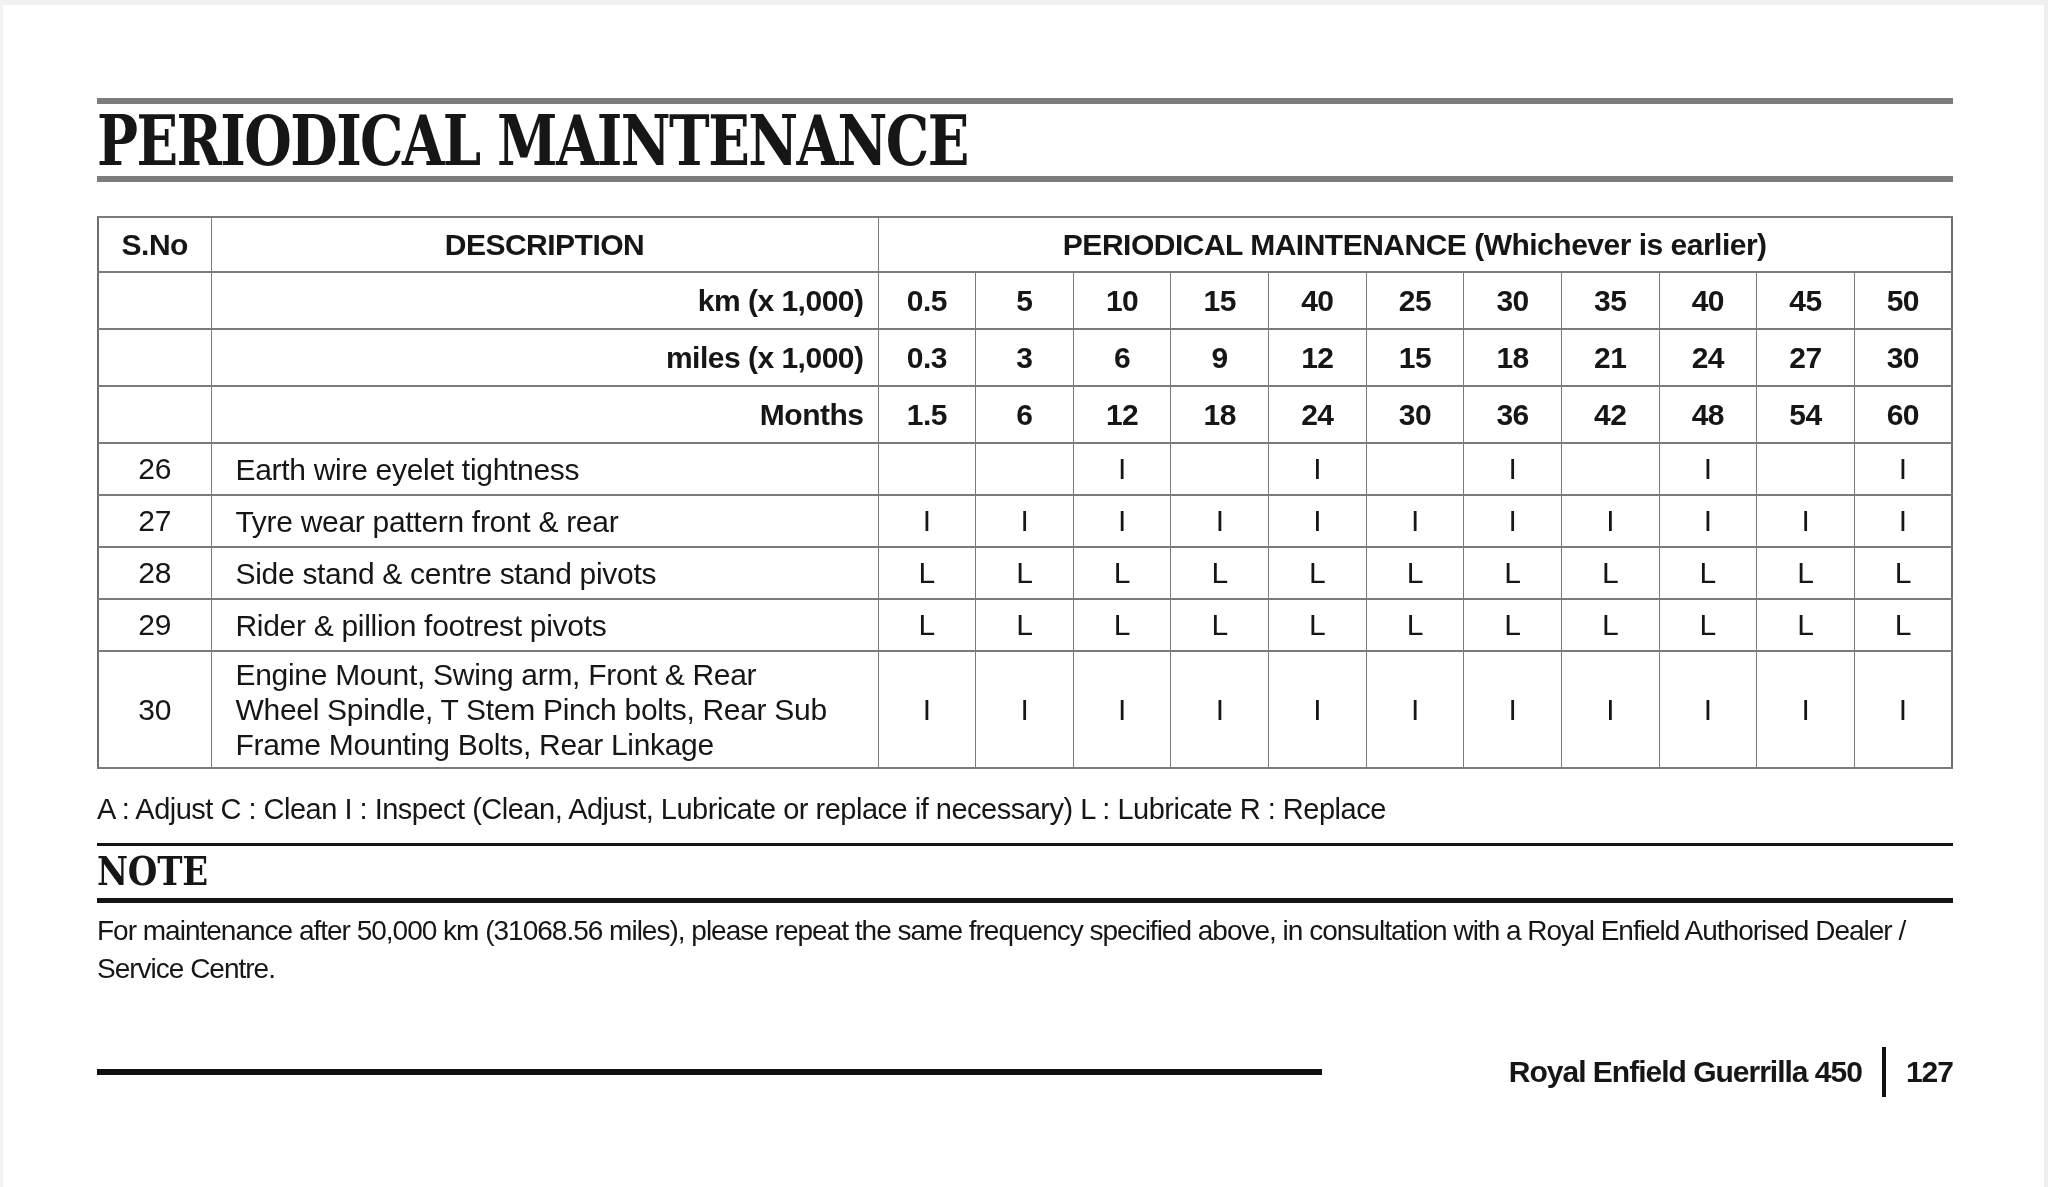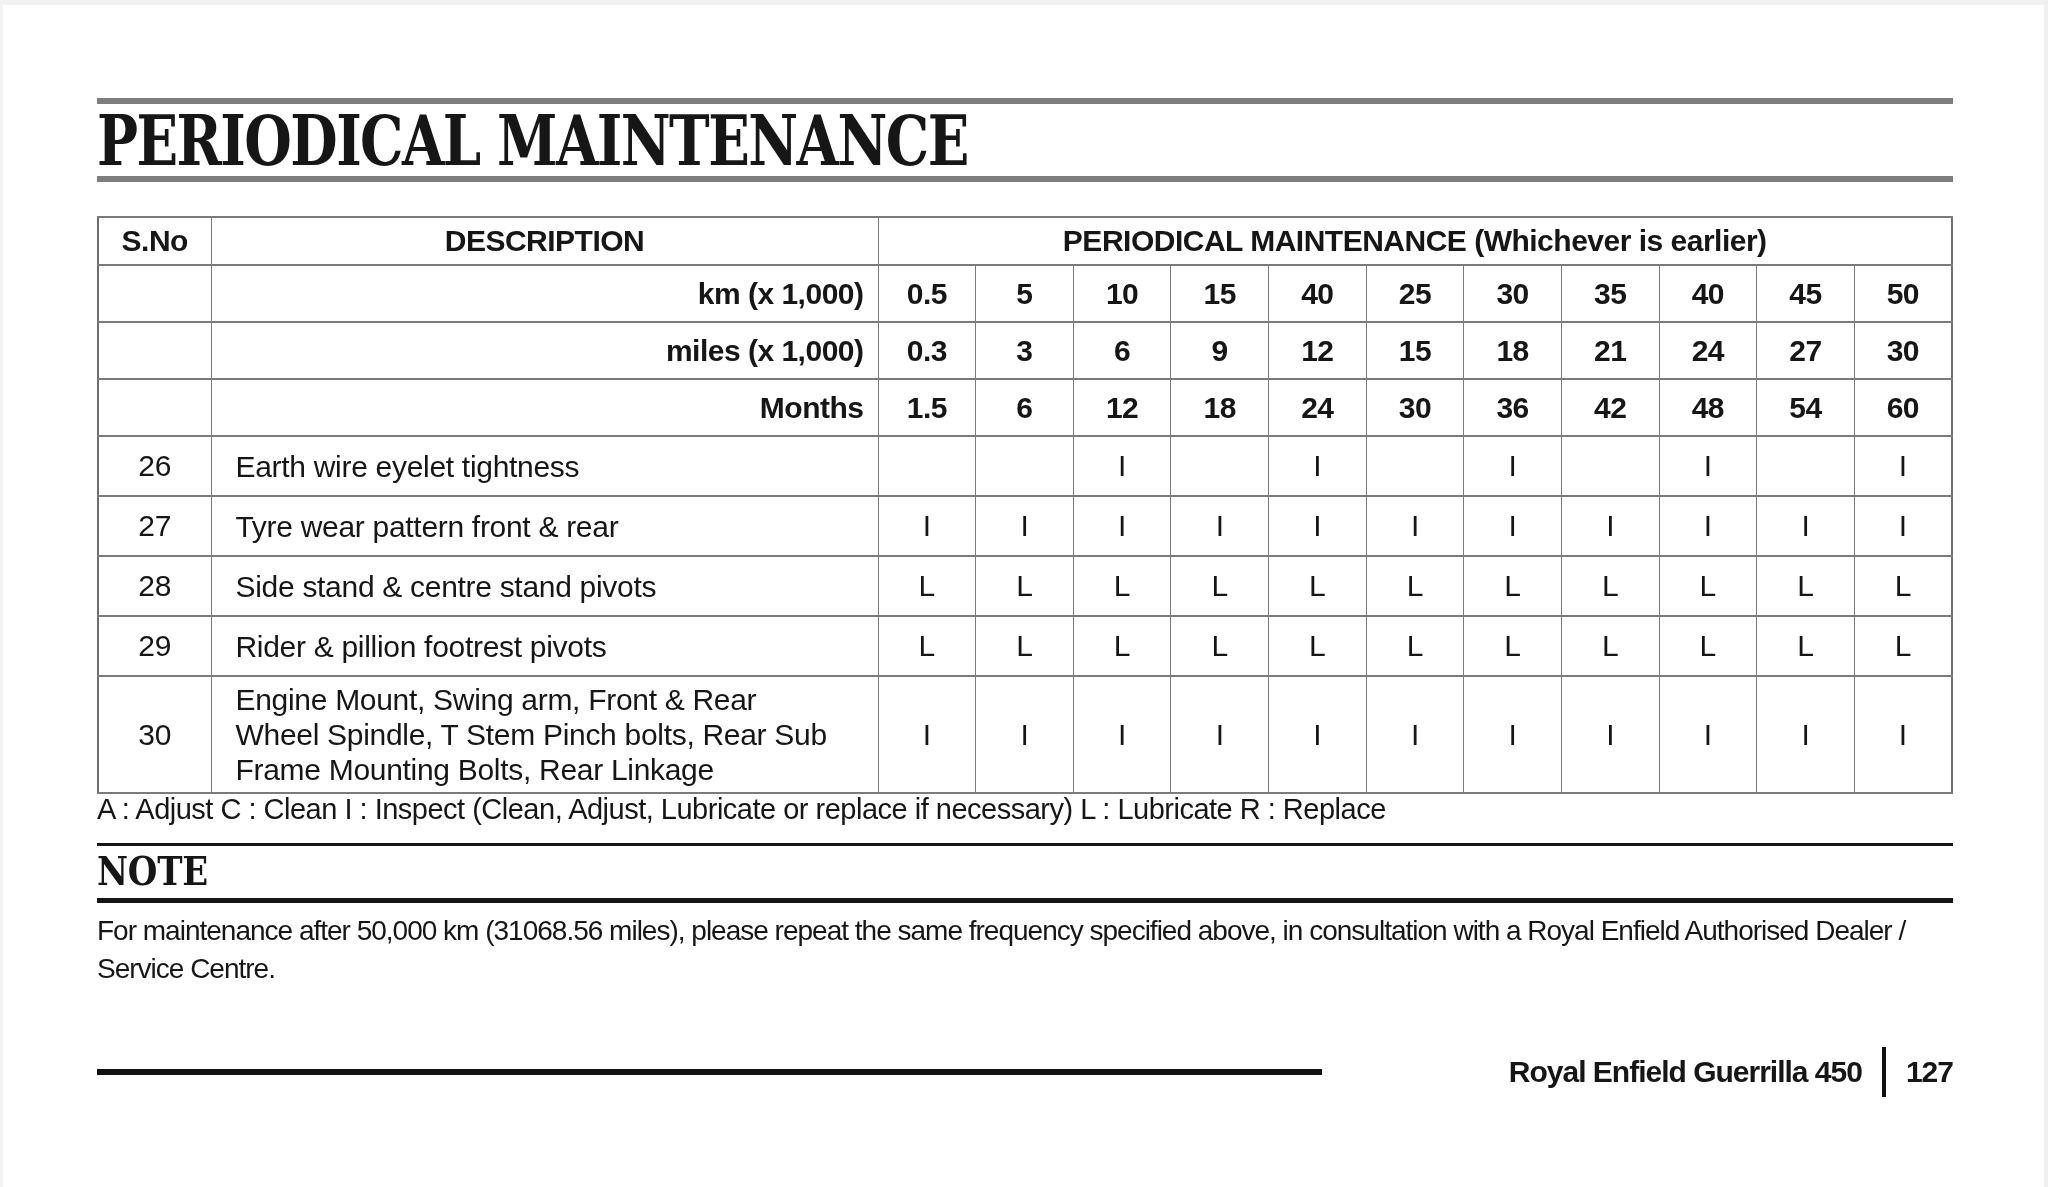--- a/index.html
+++ b/index.html
@@ -50,23 +50,23 @@
     border: solid #7b7b7b;
     border-width: 2px 1px;
     vertical-align: middle;
     font-size: 30px;
     color: #161616;
     overflow: hidden;
   }
   col.col-sno  { width: 113px; }
   col.col-desc { width: 667px; }
 
-  tr.header-row   { height: 48px; }
+  tr.header-row   { height: 55px; }
   tr.interval-row { height: 57px; }
-  tr.item-row     { height: 60px; }
+  tr.item-row     { height: 52px; }
   tr.item-row.tall{ height: 117px; }
 
   th.c-sno, th.c-desc, th.c-maint {
     font-weight: 700; text-align: center; font-size: 30px; letter-spacing: -0.5px;
   }
   td.sno-cell  { text-align: center; font-weight: 400; }
   td.desc-cell { text-align: left; padding-left: 24px; line-height: 35px; }
   td.desc-cell .desc-inner { display: inline-block; max-width: 600px; text-align: left; }
   td.interval-label {
     text-align: right; padding-right: 14px; font-weight: 700; font-size: 31px; letter-spacing: -0.5px;

